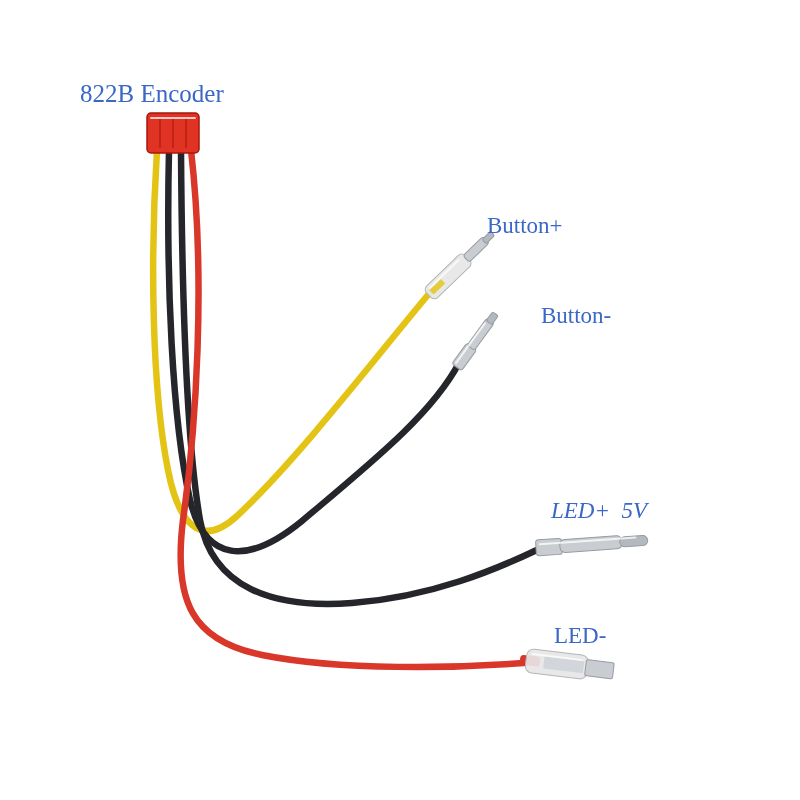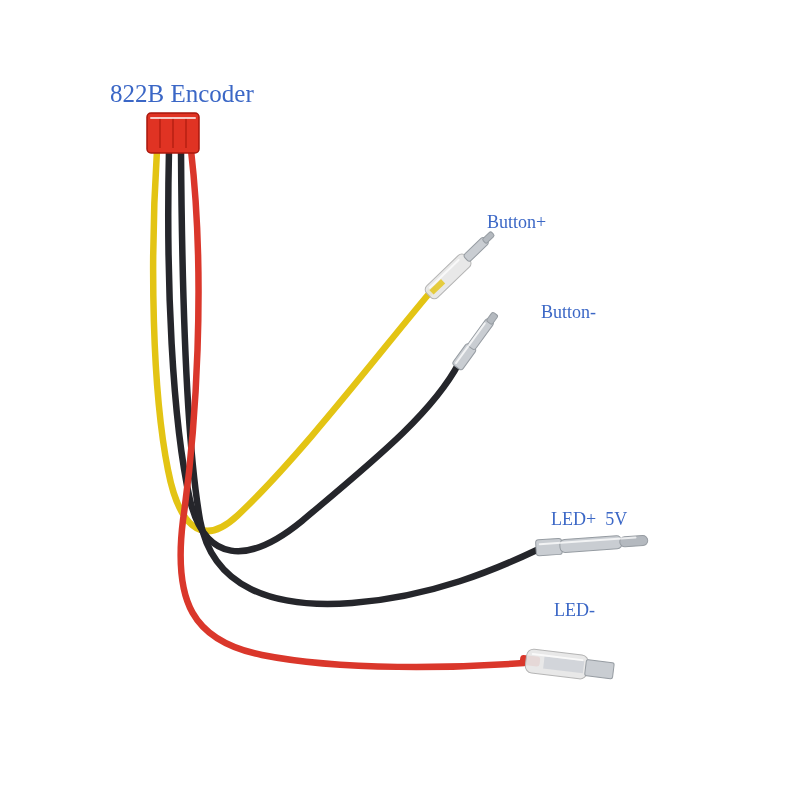--- a/index.html
+++ b/index.html
@@ -17,21 +17,21 @@
   }
   .photo-svg {
     position: absolute;
     left: 0;
     top: 0;
   }
   .label {
     position: absolute;
     color: var(--label-text, #3b67c6);
     font-family: "Liberation Serif", "DejaVu Serif", serif;
-    font-size: 18px;
+    font-size: 23px;
     white-space: pre;
     line-height: 1.1;
   }
   .label.title {
     font-size: 25px;
   }
   .wire {
     fill: none;
     stroke-linecap: round;
     stroke-width: 6.5;
@@ -117,23 +117,23 @@
 
     <g transform="translate(524,660) rotate(7)">
       <rect x="-4" y="-5" width="20" height="10" rx="3" fill="var(--wire-red,#da372b)"></rect>
       <rect class="term-sleeve" x="2" y="-12" width="62" height="24" rx="7"></rect>
       <rect x="20" y="-6" width="40" height="12" fill="#cfd3d8" fill-opacity="0.9"></rect>
       <rect class="term-metal" x="62" y="-8" width="28" height="16" rx="2"></rect>
       <line class="hl" x1="8" y1="-7" x2="58" y2="-7"></line>
     </g>
   </svg>
 
-  <div class="label title" style="left:110px; top:80px;">822B Encoder</div>
+  <div class="label title" style="left:80px; top:80px;">822B Encoder</div>
 
   <div class="label" style="left:487px; top:213px;">Button+</div>
 
   <div class="label" style="left:513px; top:303px;margin-left:28px;">Button-</div>
 
-  <div class="label" style="left:551px; top:510px;">LED+  5V</div>
+  <div class="label" style="left:551px; top:498px;font-style:italic;">LED+  5V</div>
 
-  <div class="label" style="left:554px; top:601px;">LED-</div>
+  <div class="label" style="left:554px; top:623px;">LED-</div>
 
 </div>
 
 </body></html>

